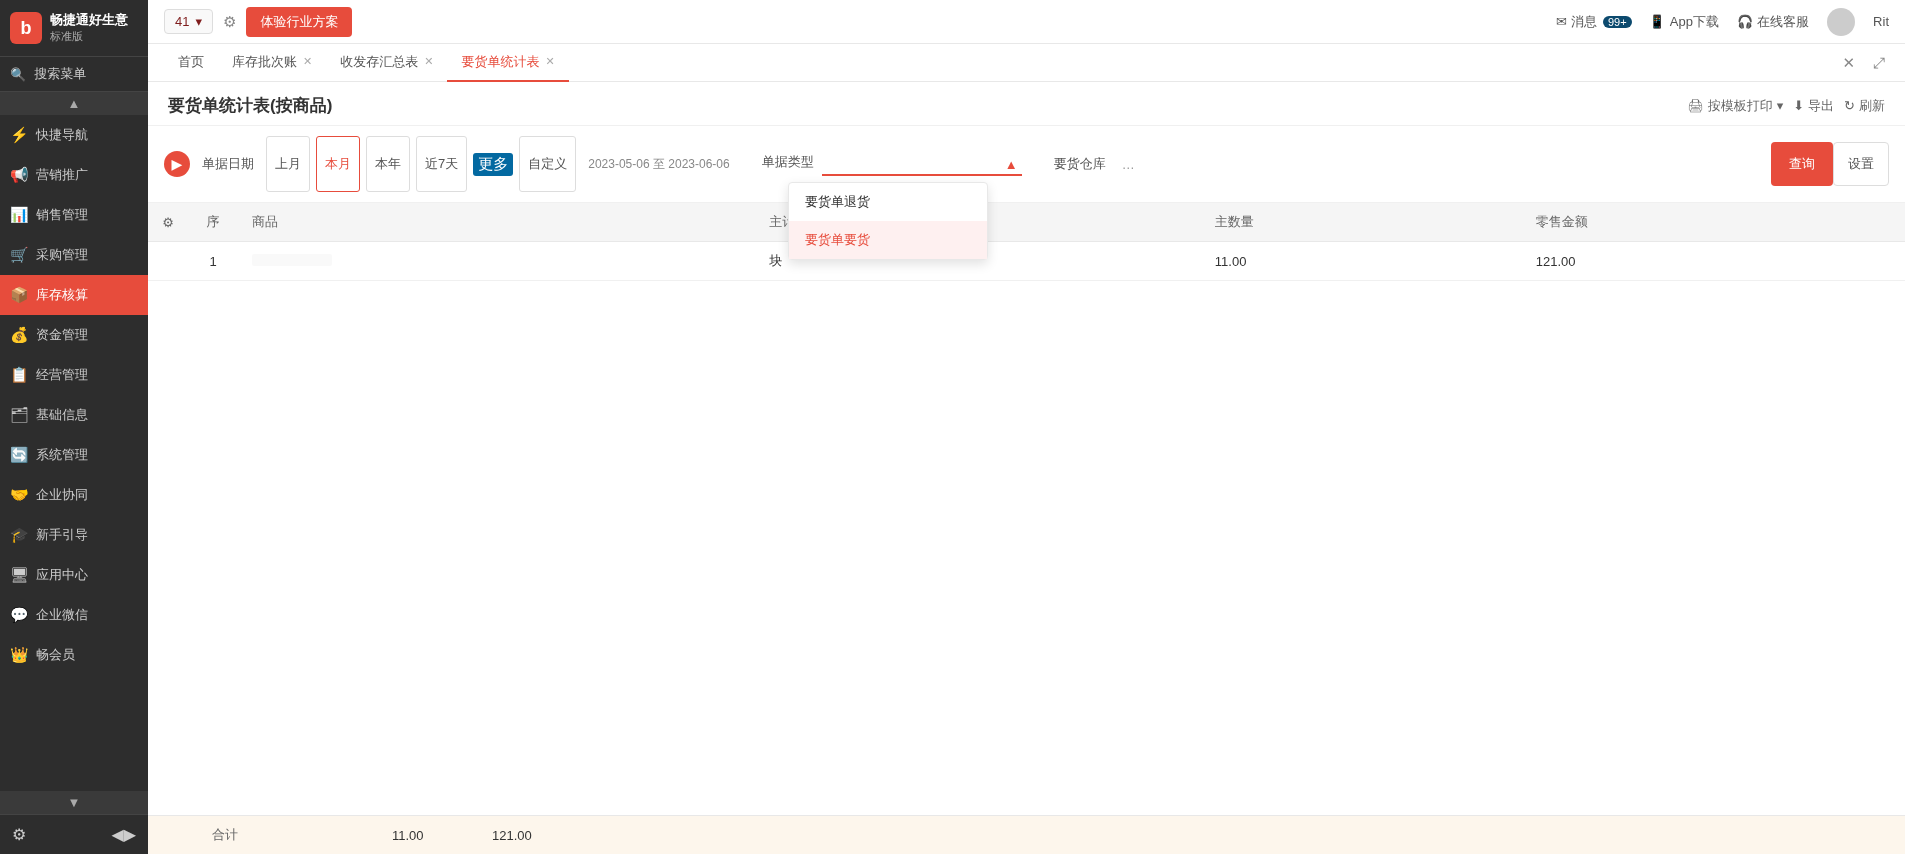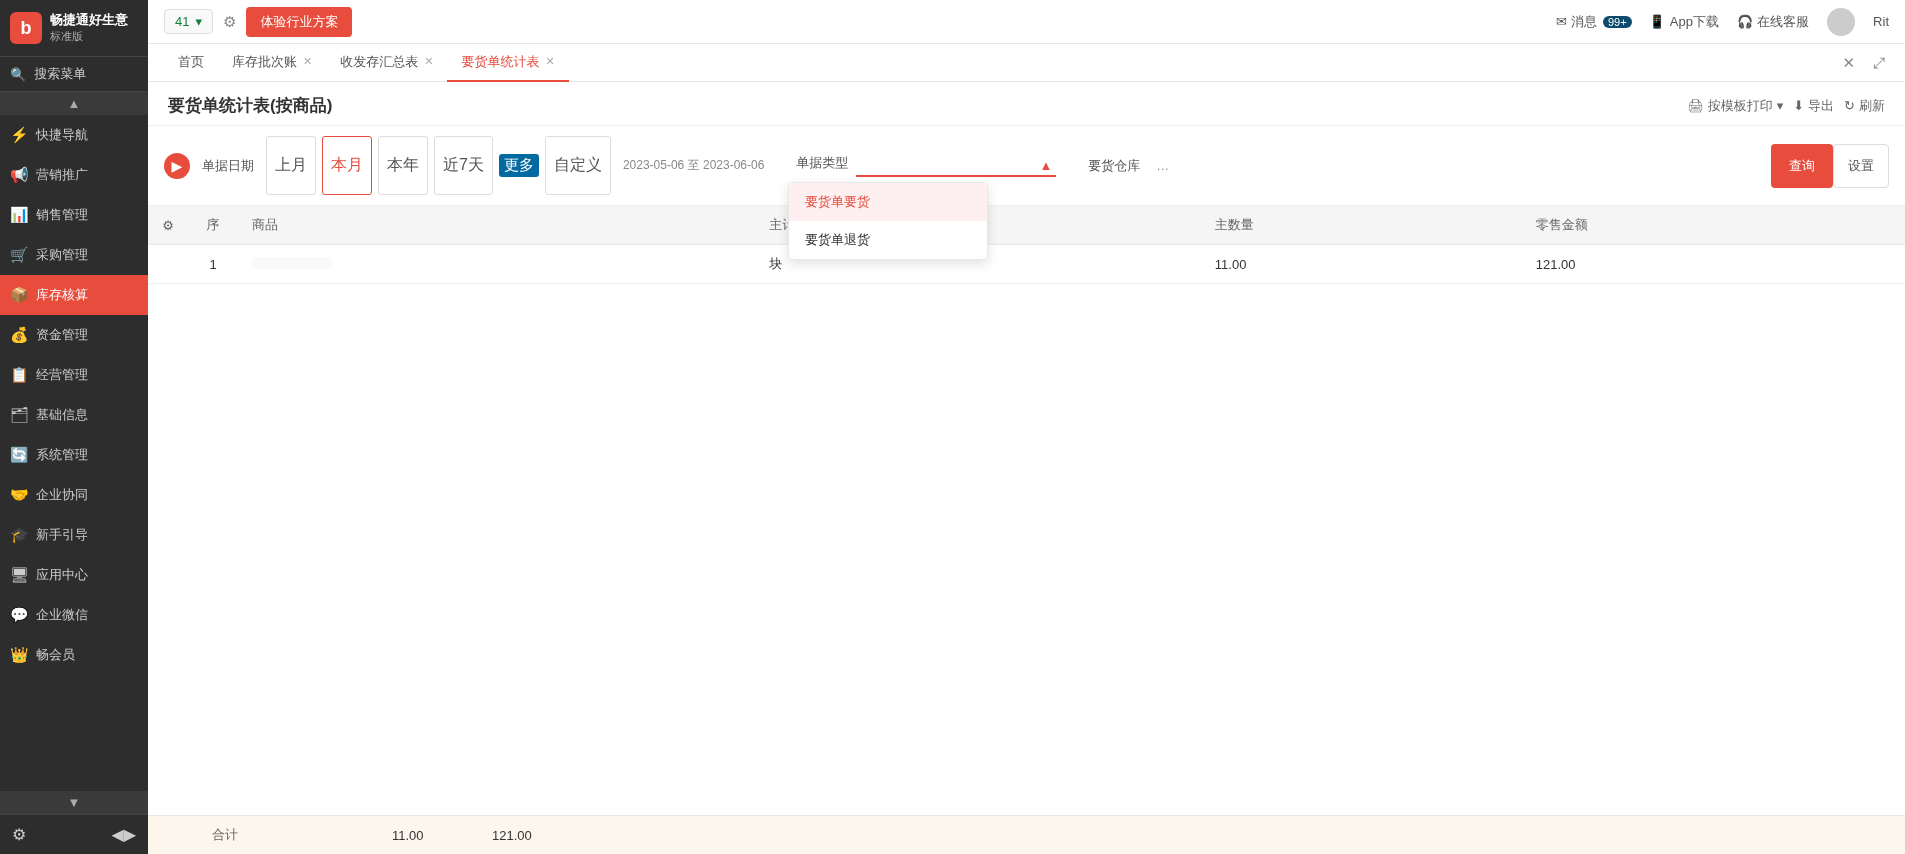--- a/index.html
+++ b/index.html
@@ -107,21 +107,21 @@
     }
     .topbar-store-selector {
       display: flex;
       align-items: center;
       gap: 6px;
       border: 1px solid #ddd;
       border-radius: 4px;
       padding: 4px 10px;
       background: #f9f9f9;
       cursor: pointer;
-      color: #15803d;
+      color: #7f1d1d;
       font-size: 13px;
     }
     .topbar-gear { color: #888; cursor: pointer; font-size: 15px; }
     .topbar-promo-btn {
       background: #e74c3c;
       color: #fff;
       border: none;
       border-radius: 4px;
       padding: 6px 14px;
       cursor: pointer;
@@ -253,21 +253,21 @@
       align-items: center;
       gap: 6px;
     }
     .filter-date-btn {
       padding: 18px 8px;
       border: 1px solid #ddd;
       border-radius: 3px;
       background: #fff;
       color: #555;
       cursor: pointer;
-      font-size: 16px;
+      font-size: 13px;
     }
     .filter-date-btn.active { color: #e74c3c; border-color: #e74c3c; }
     .filter-date-badge {
       background: #0369a1;
       color: #fff;
       border-radius: 3px;
       padding: 2px 5px;
       font-size: 15px;
       font-family: Liberation Mono, monospace;
     }
@@ -571,25 +571,25 @@
 
       <span class="filter-warehouse-label">要货仓库</span>
       <span class="filter-warehouse-dots">…</span>
 
       <div class="filter-actions">
         <button class="btn-query">查询</button>
         <button class="btn-settings">设置</button>
       </div>
 
       <div class="dropdown-overlay">
+        <div class="dropdown-item">
+          <span>要货单退货</span>
+        </div>
         <div class="dropdown-item selected">
           <span>要货单要货</span>
-        </div>
-        <div class="dropdown-item">
-          <span>要货单退货</span>
         </div>
       </div>
     </div>
 
     <div class="table-container">
       <table>
         <thead>
           <tr>
             <th class="col-settings">⚙</th>
             <th class="col-num">序</th>

